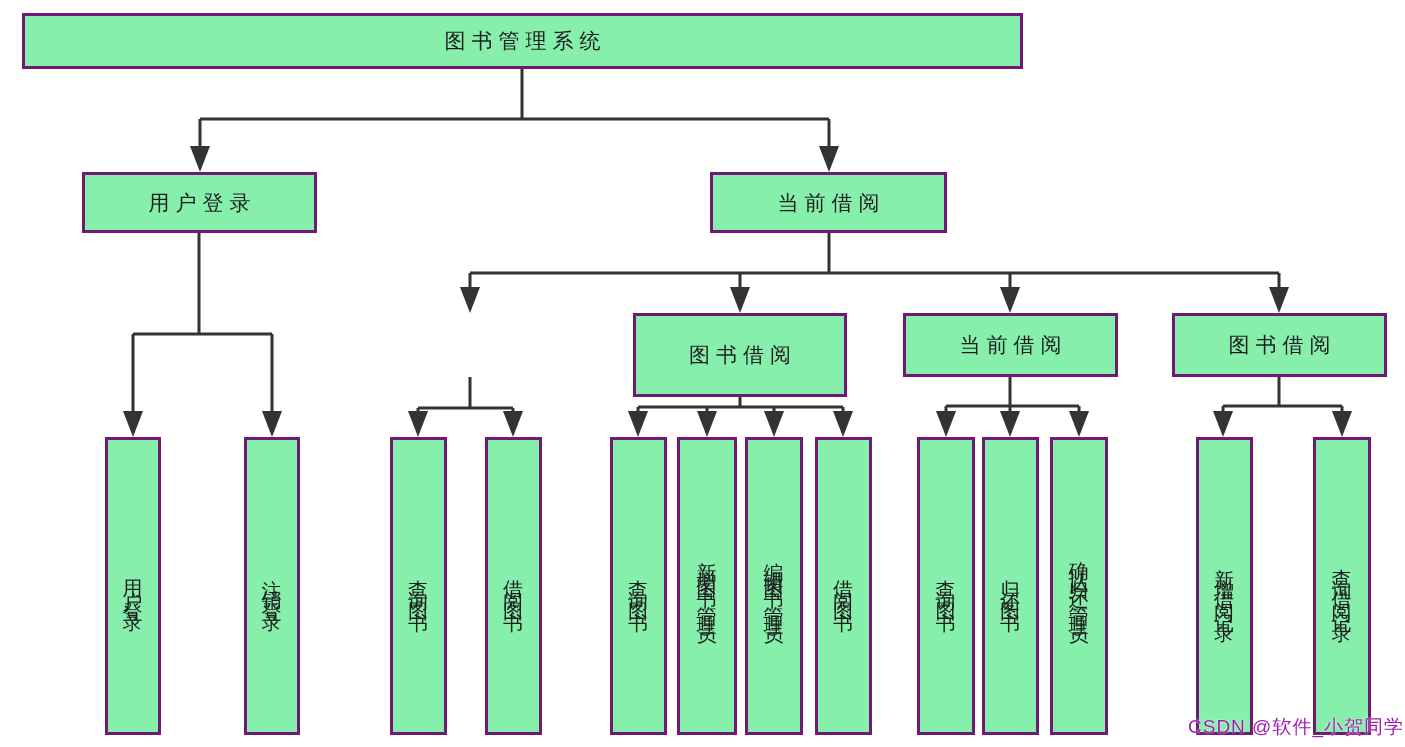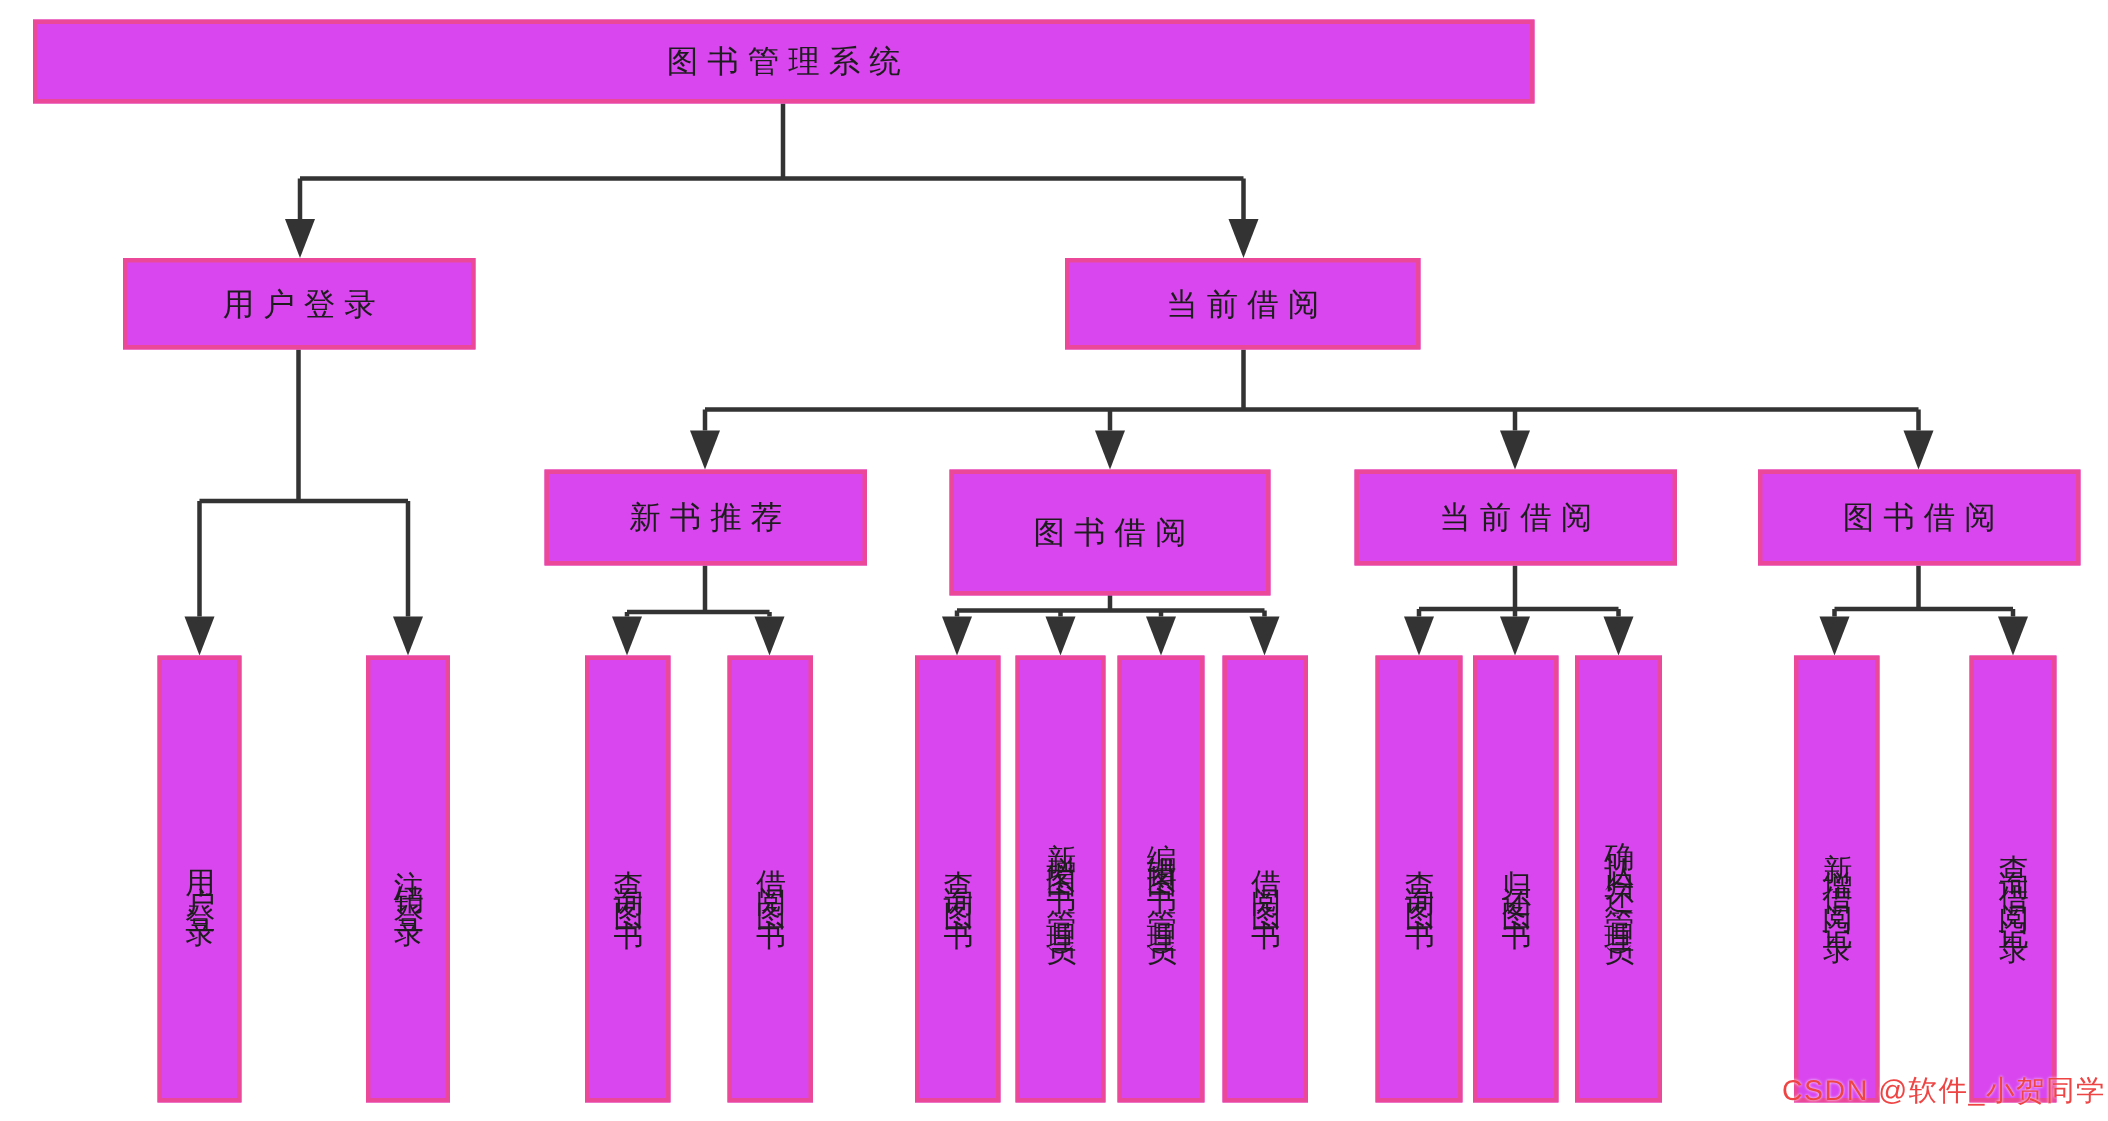--- a/index.html
+++ b/index.html
@@ -7,22 +7,22 @@
     position: relative;
     width: 1405px;
     height: 747px;
     background: #ffffff;
     font-family: "Liberation Sans", sans-serif;
     overflow: hidden;
   }
   .box {
     position: absolute;
     box-sizing: border-box;
-    border: 3px solid #ec4899;
-    background: #d946ef;
+    border: 3px solid #701a75;
+    background: #86efac;
     color: #1d1d1d;
     display: flex;
     align-items: center;
     justify-content: center;
   }
   .h-label {
     font-size: 21px;
     letter-spacing: 6px;
     padding-left: 6px;
     white-space: nowrap;
@@ -41,21 +41,21 @@
     left: 0; top: 0;
     width: 1405px; height: 747px;
     pointer-events: none;
   }
   #watermark {
     position: absolute;
     left: 1188px;
     top: 714px;
     font-size: 19px;
     letter-spacing: 1px;
-    color: #ef4444;
+    color: #a21caf;
     text-shadow: 0 0 2px #ffffff;
     white-space: nowrap;
   }
 </style>
 </head>
 <body>
 
 <div id="canvas">
 
   <svg class="connectors" viewBox="0 0 1405 747" xmlns="http://www.w3.org/2000/svg">
@@ -105,23 +105,20 @@
     <span class="h-label">图书管理系统</span>
   </div>
 
   <div class="box" style="left:82px; top:172px; width:235px; height:61px;">
     <span class="h-label">用户登录</span>
   </div>
   <div class="box" style="left:710px; top:172px; width:237px; height:61px;">
     <span class="h-label">当前借阅</span>
   </div>
 
-  <div class="box" style="left:363px; top:313px; width:215px; height:64px;">
-    <span class="h-label">新书推荐</span>
-  </div>
   <div class="box" style="left:633px; top:313px; width:214px; height:84px;">
     <span class="h-label">图书借阅</span>
   </div>
   <div class="box" style="left:903px; top:313px; width:215px; height:64px;">
     <span class="h-label">当前借阅</span>
   </div>
   <div class="box" style="left:1172px; top:313px; width:215px; height:64px;">
     <span class="h-label">图书借阅</span>
   </div>
 

